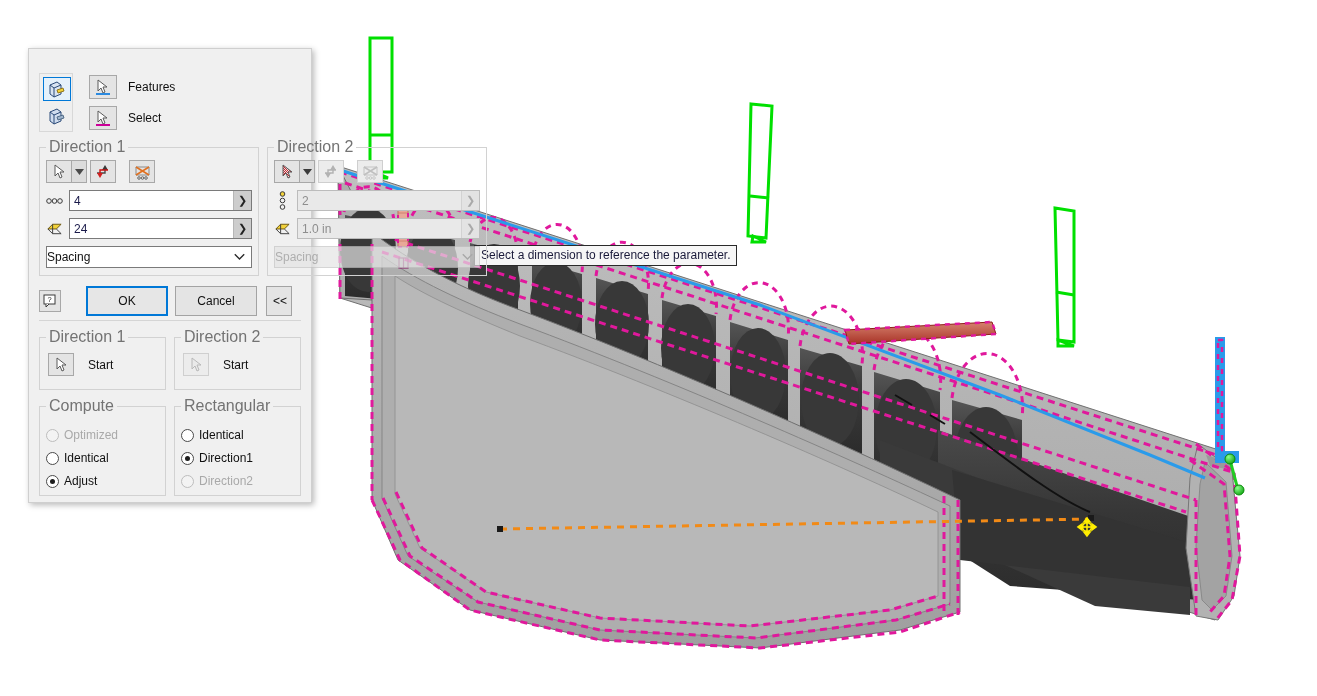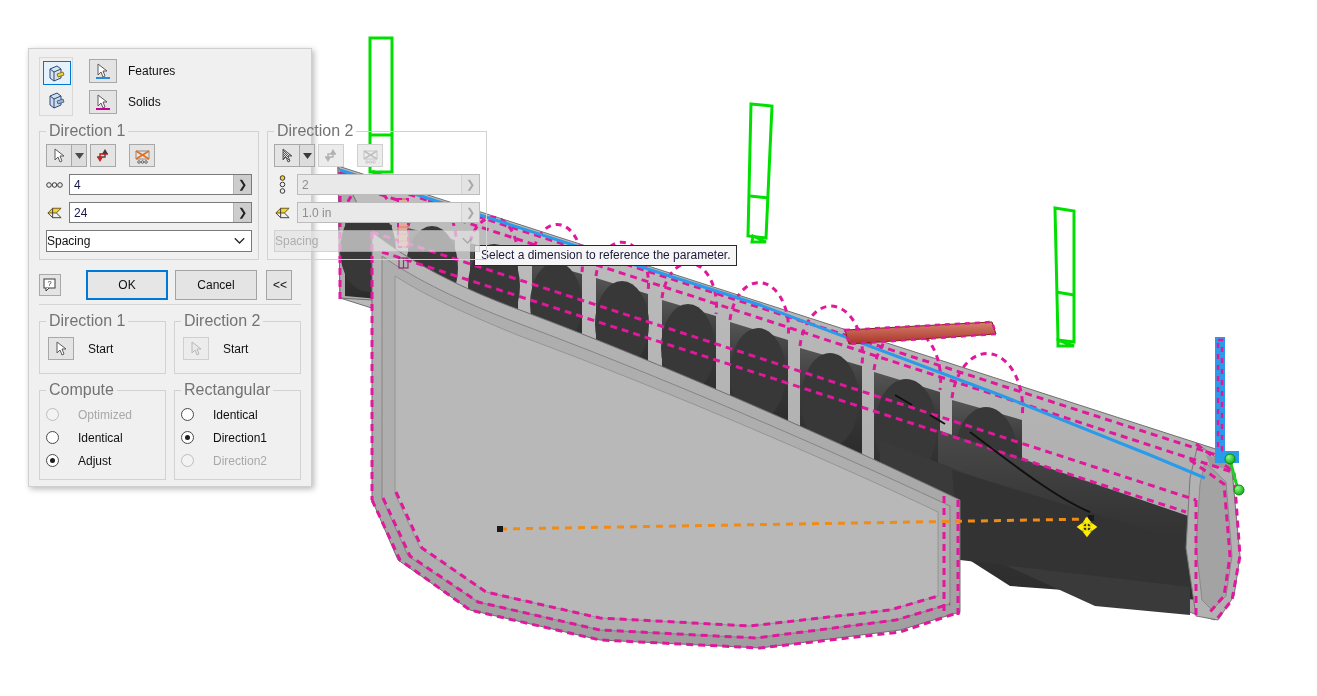--- a/index.html
+++ b/index.html
@@ -60,20 +60,21 @@
   .dlg-body {
     background: #f0f0f0;
     padding: 8px 10px 6px 10px;
   }
 
   
   .sel-row {
     display: flex;
     align-items: flex-start;
     margin-bottom: 6px;
+    margin-top: 16px;
   }
   .stack-box {
     border: 1px solid #d8d8d8;
     background: #efefef;
     padding: 3px;
     display: flex;
     flex-direction: column;
     gap: 3px;
     width: 34px;
     box-sizing: border-box;
@@ -271,22 +272,22 @@
     gap: 14px;
     padding: 3px 0 6px 2px;
   }
   .start-lbl { font-size: 12px; color: #101010; }
 
   
   .radio-grp-row { display: flex; gap: 8px; margin-top: 7px; }
   .rgrp { width: 148px; }
   .radio-line {
     display: flex;
-    align-items: center;
-    gap: 19px;
+    align-items: flex-end;
+    gap: 5px;
     height: 23px;
     cursor: pointer;
   }
   .radio-line.dis { cursor: default; }
   .rd {
     width: 13px; height: 13px;
     border-radius: 50%;
     border: 1px solid #4a4a4a;
     background: #ffffff;
     box-sizing: border-box;
@@ -550,21 +551,21 @@
           </span>
           <span class="lbl">Features</span>
         </div>
         <div class="sel-item">
           <span class="icon-btn gray">
             <svg width="20" height="19" viewBox="0 0 20 19">
               <path d="M5,2 L5,13 L8,10 L10,15 L12,14 L10,9 L14,9 Z" fill="#fdfdfd" stroke="#5a5a5a" stroke-width="1"></path>
               <rect x="3" y="15" width="14" height="2" fill="#cc0099"></rect>
             </svg>
           </span>
-          <span class="lbl">Solids</span>
+          <span class="lbl">Select</span>
         </div>
       </div>
     </div>
 
     <div class="dir-row">
 
       <fieldset class="grp dir-grp">
         <legend>Direction 1</legend>
 
         <div class="btn-row">

